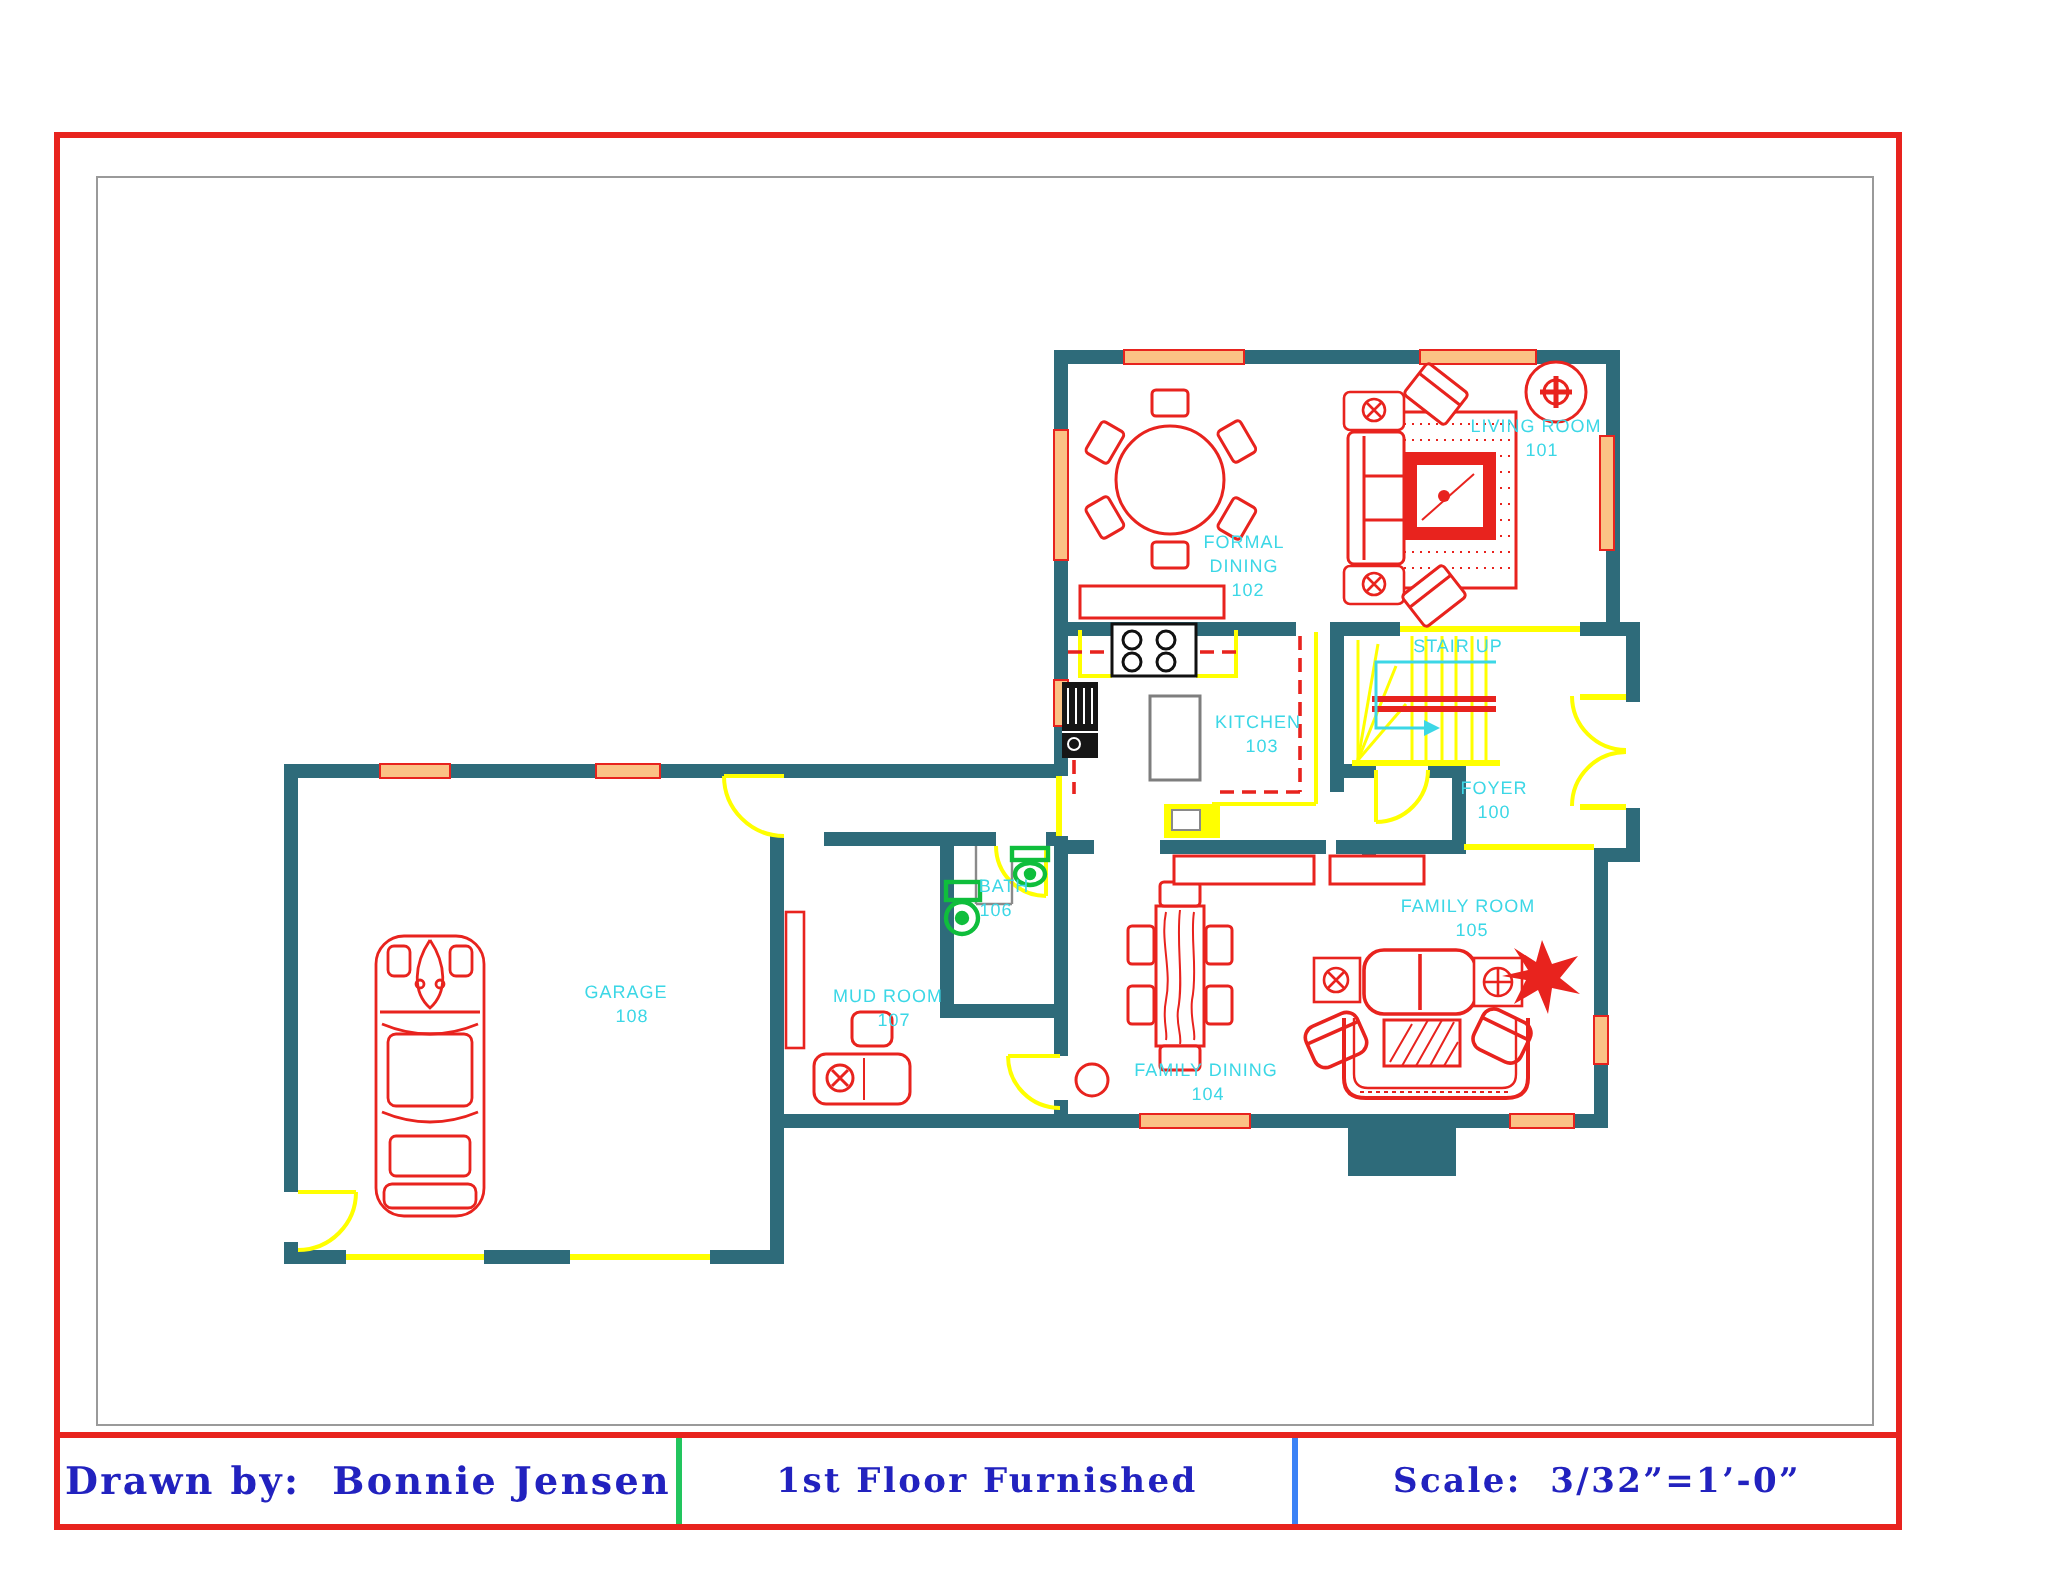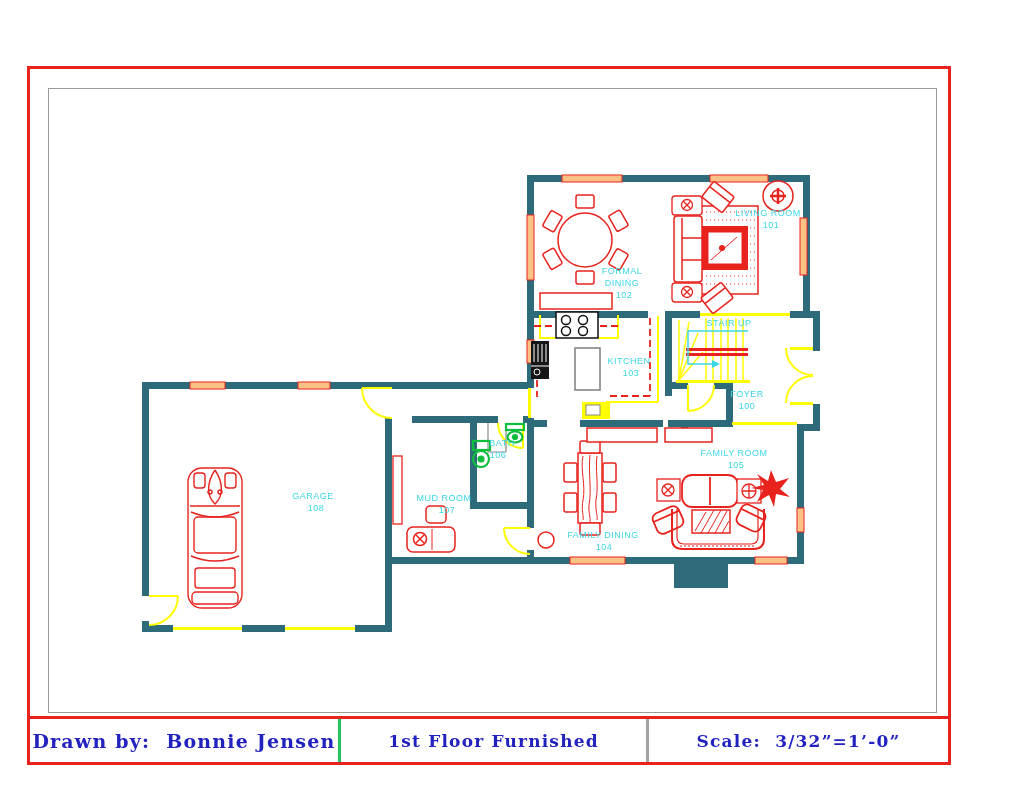--- a/index.html
+++ b/index.html
@@ -10,21 +10,21 @@
   .inner-frame{position:absolute;left:48px;top:88px;width:889px;height:625px;
         border:1px solid #9a9a9a;box-sizing:border-box;}
   .plan-svg{position:absolute;left:0;top:0;}
   .title-block{position:absolute;left:27px;top:716px;width:924px;height:49px;
         border:3px solid #e8231e;box-sizing:border-box;display:flex;background:#fff;}
   .tb-cell{display:flex;align-items:center;justify-content:center;height:100%;
         box-sizing:border-box;color:#2222bf;font-family:"DejaVu Serif",serif;
         font-weight:bold;letter-spacing:1.2px;white-space:pre;}
   .tb-cell.c1{width:308px;font-size:19px;border-radius:19px;}
   .tb-cell.c2{width:308px;font-size:17px;border-left:3px solid #22c55e;}
-  .tb-cell.c3{flex:1;font-size:17px;border-left:3px solid #a3a3a3;}
+  .tb-cell.c3{flex:1;font-size:17px;border-left:3px solid #3b82f6;}
   .tb-gap{display:inline-block;width:16px;}
   svg text{font-family:"Liberation Sans",sans-serif;}
   .room-label{fill:#3cd7e6;font-size:9px;letter-spacing:.5px;text-anchor:middle;}
 </style>
 </head>
 <body>
 
 <div class="page">
 
   <div class="outer-frame"></div>

